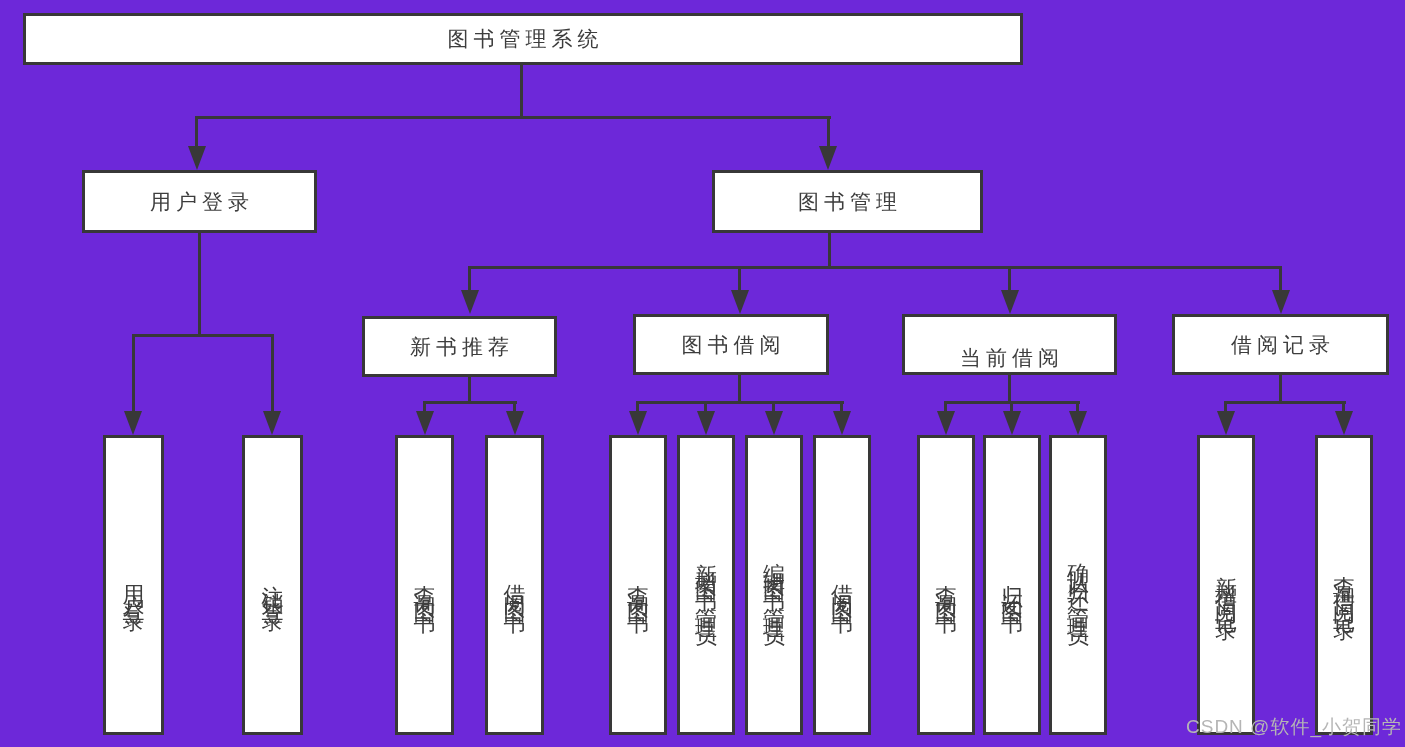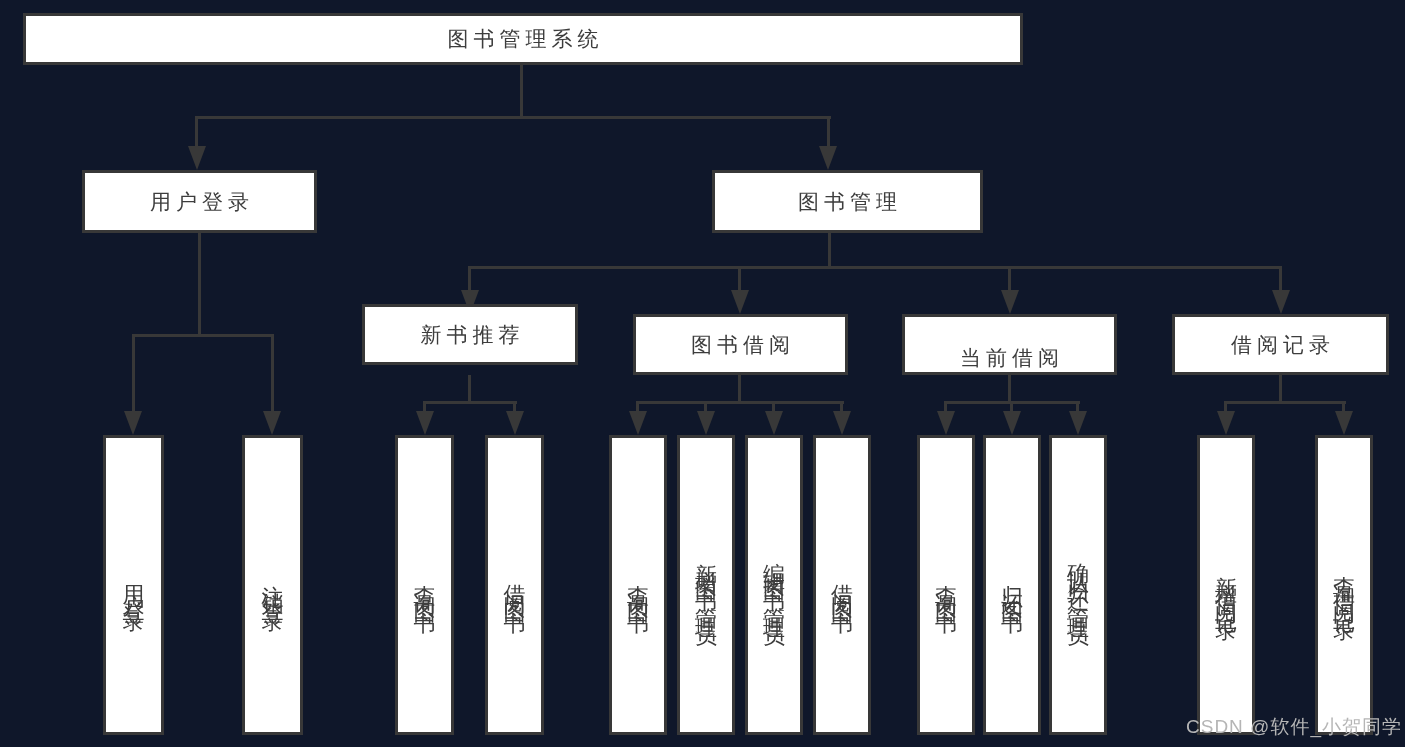--- a/index.html
+++ b/index.html
@@ -3,21 +3,21 @@
 <meta charset="utf-8">
 <style>
   * { box-sizing: border-box; margin: 0; padding: 0; }
   html, body { background: #ffffff; }
   body { font-family: "Liberation Sans", sans-serif; }
 
   .canvas {
     position: relative;
     width: 1405px;
     height: 747px;
-    background: #0f172a;
+    background: #6d28d9;
     overflow: hidden;
     color: #3a3a3a;
   }
 
   .box {
     position: absolute;
     border: 3px solid #383838;
     background: #ffffff;
     display: flex;
     align-items: center;
@@ -99,24 +99,24 @@
   <div class="line" style="left:468px; top:266px; width:814px; height:3px;"></div>
   <div class="line" style="left:468px; top:266px; width:3px; height:26px;"></div>
   <div class="arrow" style="left:461px; top:290px;"></div>
   <div class="line" style="left:738px; top:266px; width:3px; height:26px;"></div>
   <div class="arrow" style="left:731px; top:290px;"></div>
   <div class="line" style="left:1008px; top:266px; width:3px; height:26px;"></div>
   <div class="arrow" style="left:1001px; top:290px;"></div>
   <div class="line" style="left:1279px; top:266px; width:3px; height:26px;"></div>
   <div class="arrow" style="left:1272px; top:290px;"></div>
 
-  <div class="box" style="left:362px; top:304px; width:216px; height:61px;">
+  <div class="box" style="left:362px; top:316px; width:195px; height:61px;">
     <span class="hlabel">新书推荐</span>
   </div>
-  <div class="box" style="left:633px; top:314px; width:215px; height:61px;">
+  <div class="box" style="left:633px; top:314px; width:196px; height:61px;">
     <span class="hlabel">图书借阅</span>
   </div>
   <div class="box" style="left:902px; top:314px; width:215px; height:61px;align-items:flex-end;">
     <span class="hlabel">当前借阅</span>
   </div>
   <div class="box" style="left:1172px; top:314px; width:217px; height:61px;">
     <span class="hlabel">借阅记录</span>
   </div>
 
   <div class="line" style="left:468px; top:375px; width:3px; height:28px;"></div>

